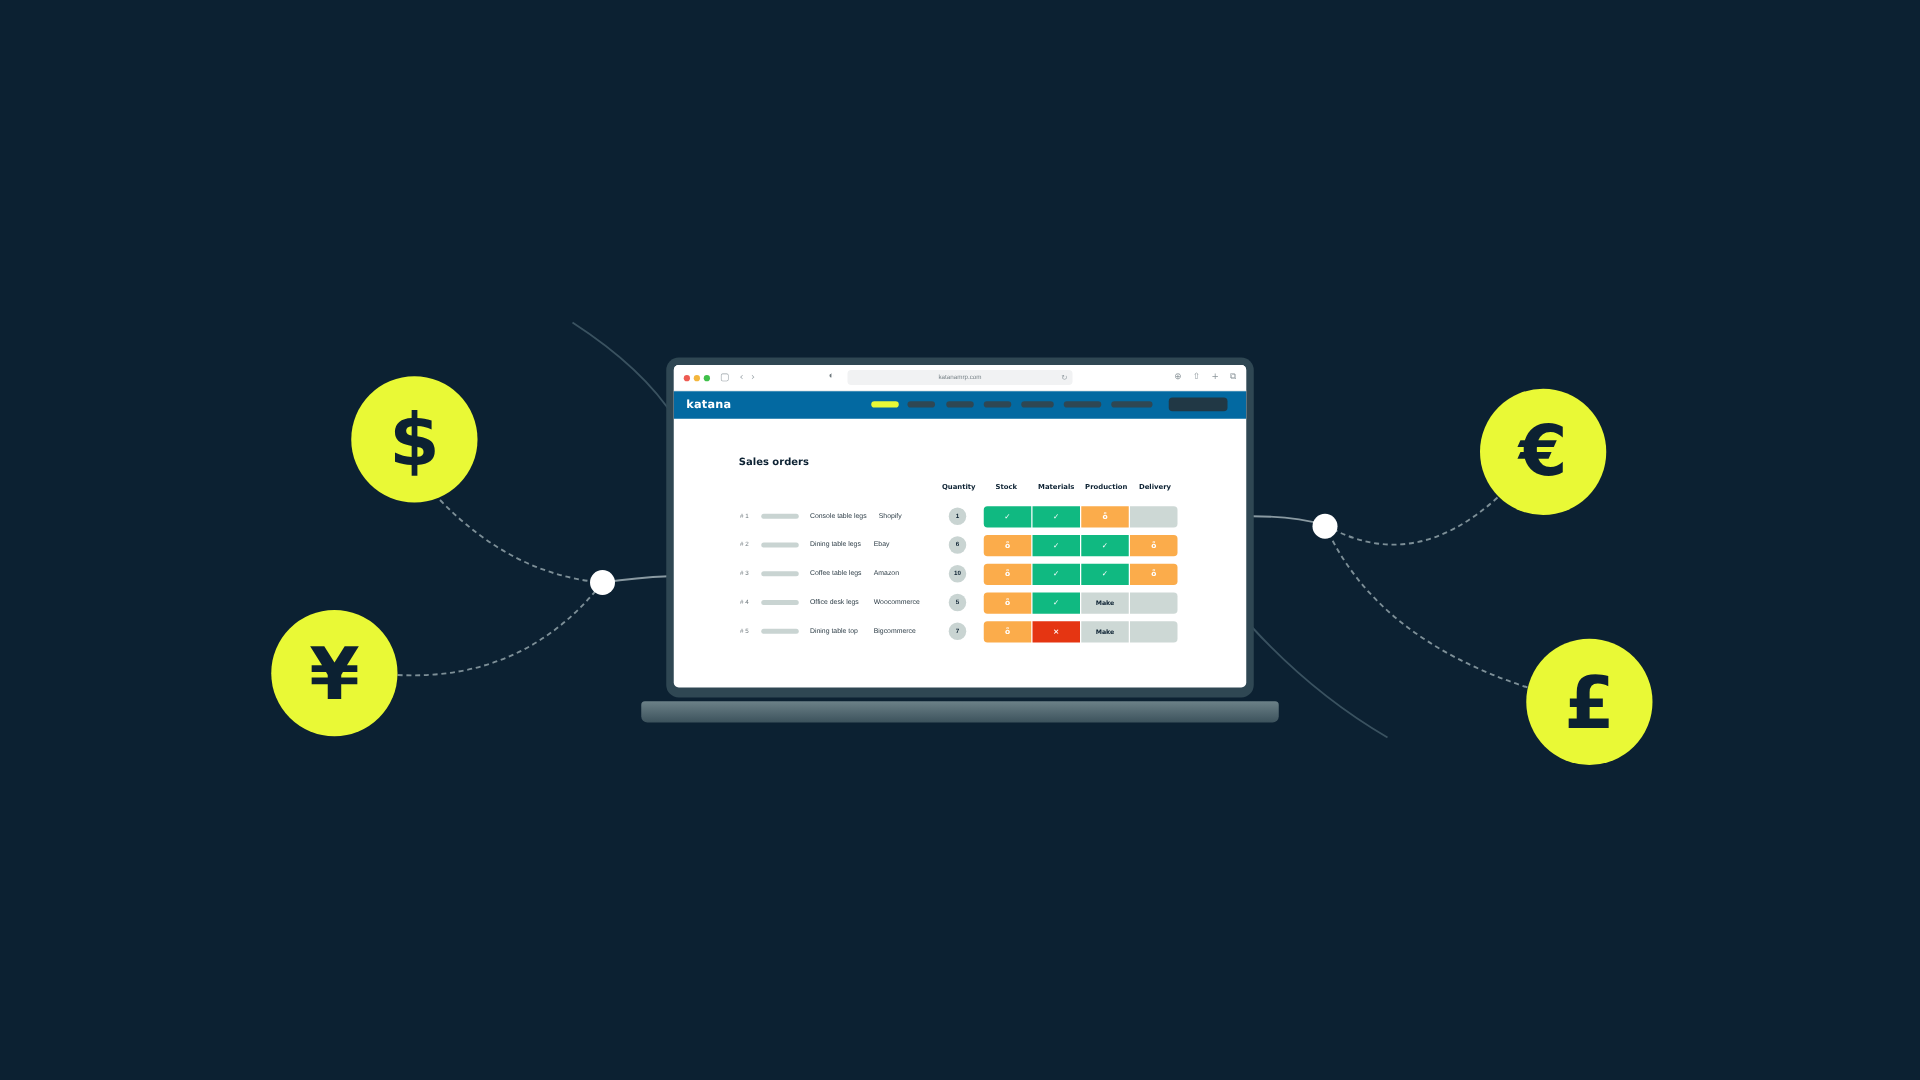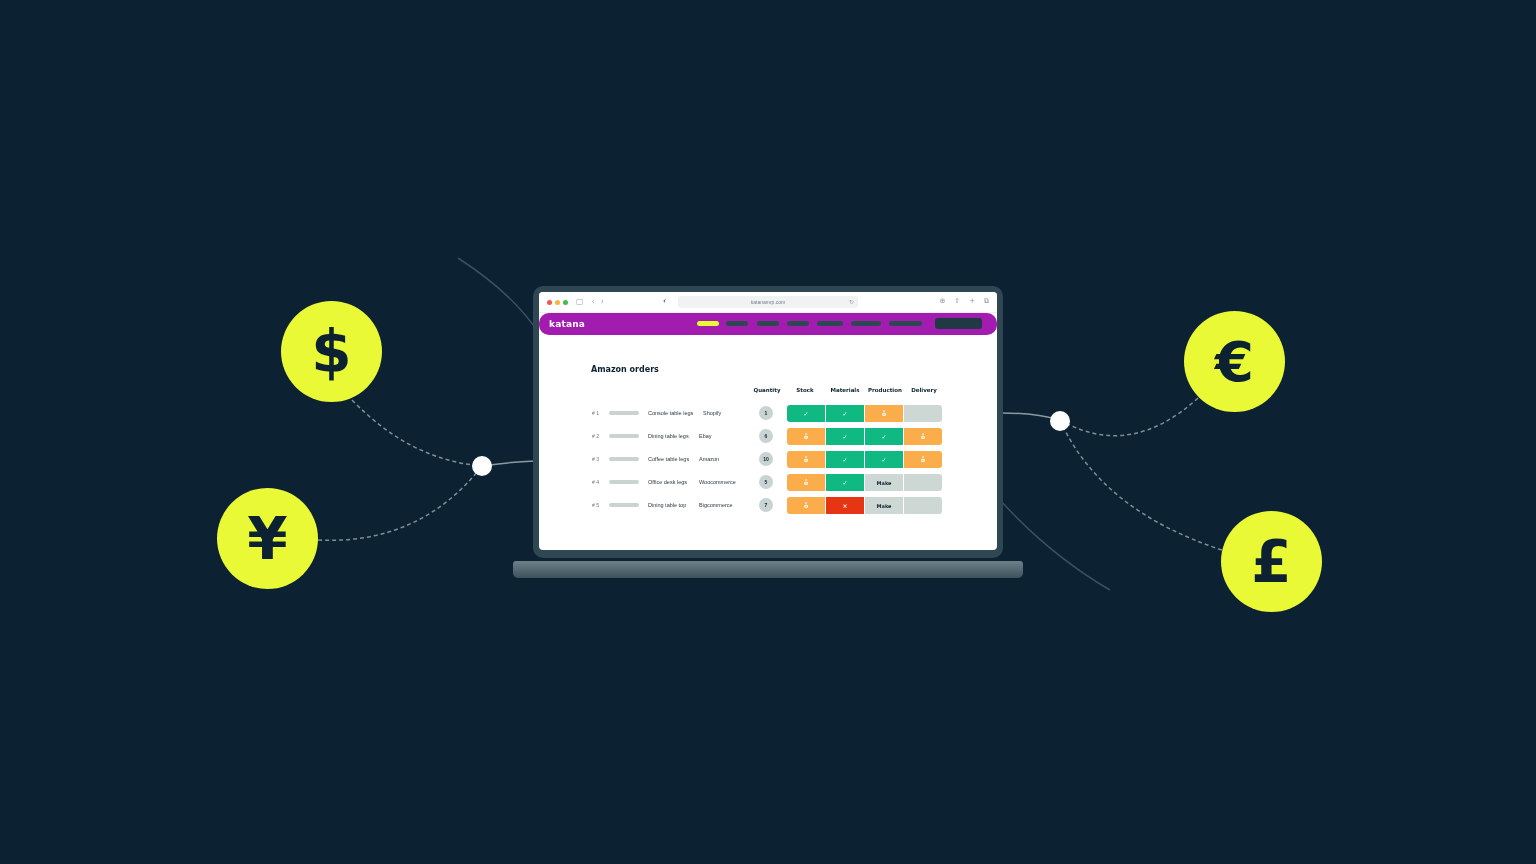--- a/index.html
+++ b/index.html
@@ -43,21 +43,21 @@
     position: absolute; left: 139px; top: 4px; width: 180px; height: 12px;
     background: #f1f2f3; border-radius: 3px;
     display: flex; align-items: center; justify-content: center;
     font-size: 5px; color: #7a8489;
   }
   .url-bar .reload { position: absolute; right: 4px; top: 2px; font-size: 6px; color: #9aa3a8; }
   .shield { position: absolute; left: 124px; top: 5px; font-size: 7px; color: #6e787d; }
   .right-icons { position: absolute; right: 8px; top: 5px; display: flex; gap: 9px; font-size: 7px; color: #8b959a; font-family: "DejaVu Sans", sans-serif; }
 
   .app-nav {
-    height: 22px; background: #a21caf; display: flex; align-items: center; padding: 0 10px; position: relative; border-radius: 10px;
+    height: 22px; background: #0369a1; display: flex; align-items: center; padding: 0 10px; position: relative;
   }
   .logo { color: #ffffff; font-size: 9px; font-weight: bold; letter-spacing: 0.2px; font-family: "DejaVu Sans", sans-serif; }
   .nav-pill { position: absolute; top: 8px; height: 5px; border-radius: 3px; background: #2f4753; }
   .nav-pill.active { background: #e9f936; }
   .nav-btn { position: absolute; top: 5px; left: 396px; width: 47px; height: 11px; border-radius: 3px; background: #213845; }
 
   .content { position: relative; height: 215px; }
   .title { position: absolute; left: 52px; top: 30px; font-size: 8px; font-weight: bold; color: #0c2132; font-family: "DejaVu Sans", sans-serif; }
 
   .col-h { position: absolute; top: 52px; font-size: 5.5px; font-weight: bold; color: #0c2132; text-align: center; width: 40px; font-family: "DejaVu Sans", sans-serif; }
@@ -150,21 +150,21 @@
     <span class="nav-pill" style="left:187px; width:22px;"></span>
     <span class="nav-pill" style="left:218px; width:22px;"></span>
     <span class="nav-pill" style="left:248px; width:22px;"></span>
     <span class="nav-pill" style="left:278px; width:26px;"></span>
     <span class="nav-pill" style="left:312px; width:30px;"></span>
     <span class="nav-pill" style="left:350px; width:33px;"></span>
     <span class="nav-btn"></span>
   </div>
 
   <div class="content">
-    <div class="title">Amazon orders</div>
+    <div class="title">Sales orders</div>
 
     <div class="col-h" style="left:208px;">Quantity</div>
     <div class="col-h" style="left:246px;">Stock</div>
     <div class="col-h" style="left:286px;">Materials</div>
     <div class="col-h" style="left:326px;">Production</div>
     <div class="col-h" style="left:365px;">Delivery</div>
 
     <div class="row" style="top:70px;">
       <span class="num"># 1</span>
       <span class="bar"></span>

